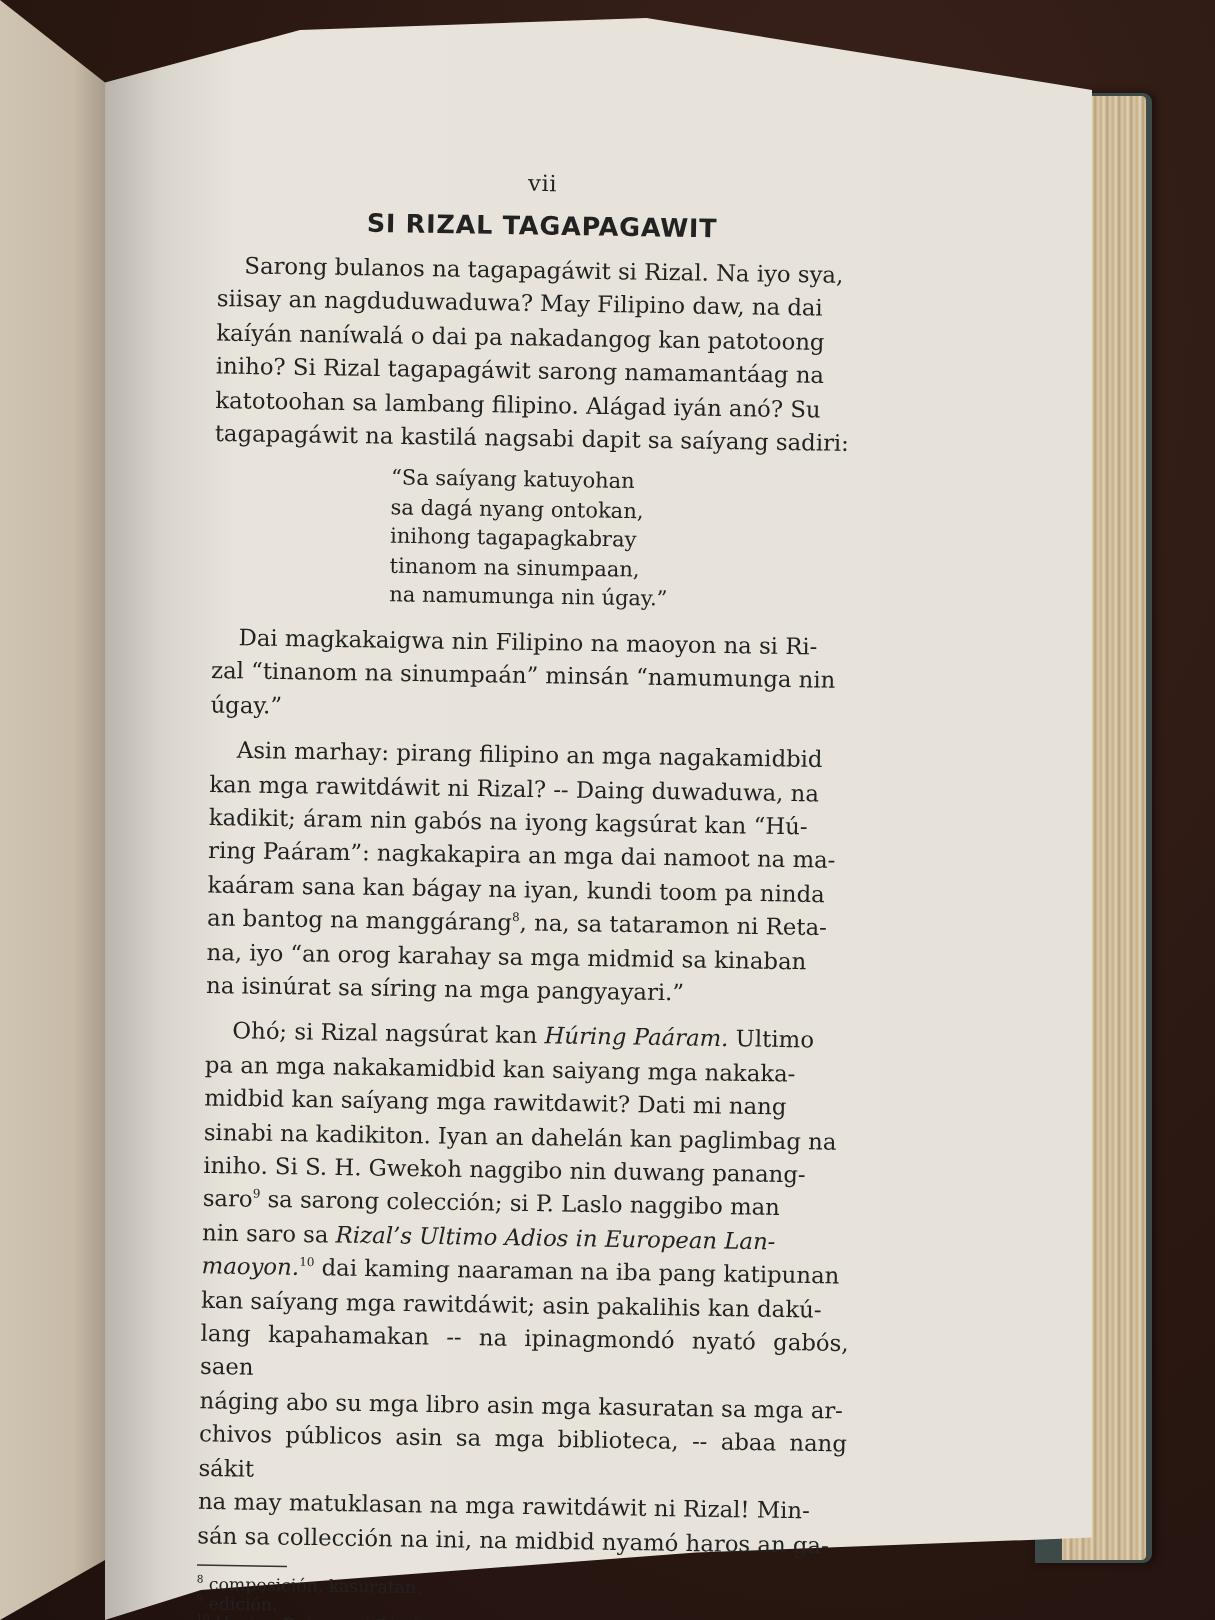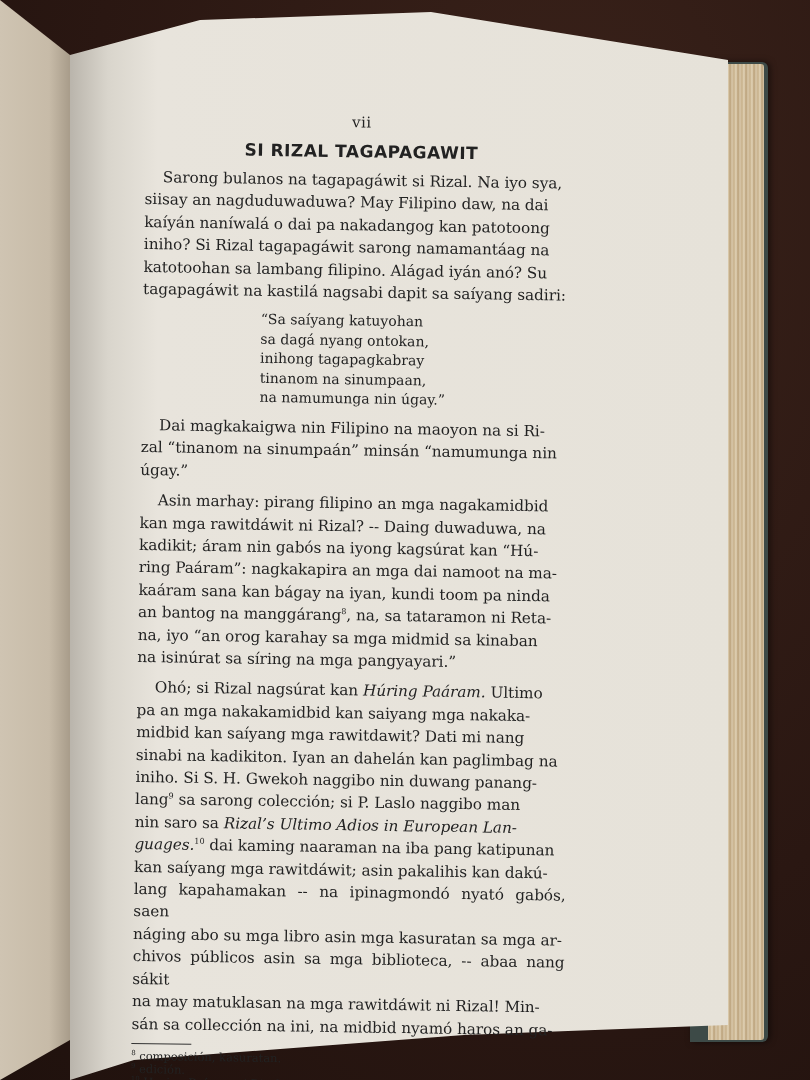--- a/index.html
+++ b/index.html
@@ -110,23 +110,23 @@
     <span class="line">na, iyo “an orog karahay sa mga midmid sa kinaban</span>
     <span class="line">na isinúrat sa síring na mga pangyayari.”</span>
   </div>
 
   <div class="para">
     <span class="line first"><span>Ohó; si Rizal nagsúrat kan </span><span class="ital">Húring Paáram.</span><span> Ultimo</span></span>
     <span class="line">pa an mga nakakamidbid kan saiyang mga nakaka-</span>
     <span class="line">midbid kan saíyang mga rawitdawit? Dati mi nang</span>
     <span class="line">sinabi na kadikiton. Iyan an dahelán kan paglimbag na</span>
     <span class="line">iniho. Si S. H. Gwekoh naggibo nin duwang panang-</span>
-    <span class="line"><span>lang</span><sup>9</sup><span> sa sarong colección; si P. Laslo naggibo man</span></span>
+    <span class="line"><span>saro</span><sup>9</sup><span> sa sarong colección; si P. Laslo naggibo man</span></span>
     <span class="line"><span>nin saro sa </span><span class="ital">Rizal’s Ultimo Adios in European Lan-</span></span>
-    <span class="line"><span class="ital">guages.</span><sup>10</sup><span> dai kaming naaraman na iba pang katipunan</span></span>
+    <span class="line"><span class="ital">maoyon.</span><sup>10</sup><span> dai kaming naaraman na iba pang katipunan</span></span>
     <span class="line">kan saíyang mga rawitdáwit; asin pakalihis kan dakú-</span>
     <span class="line">lang kapahamakan -- na ipinagmondó nyató gabós, saen</span>
     <span class="line">náging abo su mga libro asin mga kasuratan sa mga ar-</span>
     <span class="line">chivos públicos asin sa mga biblioteca, -- abaa nang sákit</span>
     <span class="line">na may matuklasan na mga rawitdáwit ni Rizal! Min-</span>
     <span class="line">sán sa collección na ini, na midbid nyamó haros an ga-</span>
   </div>
 
   <div class="fn-rule"></div>
   <p class="footnote"><sup>8</sup> <span>composición, kasuratan.</span></p>

